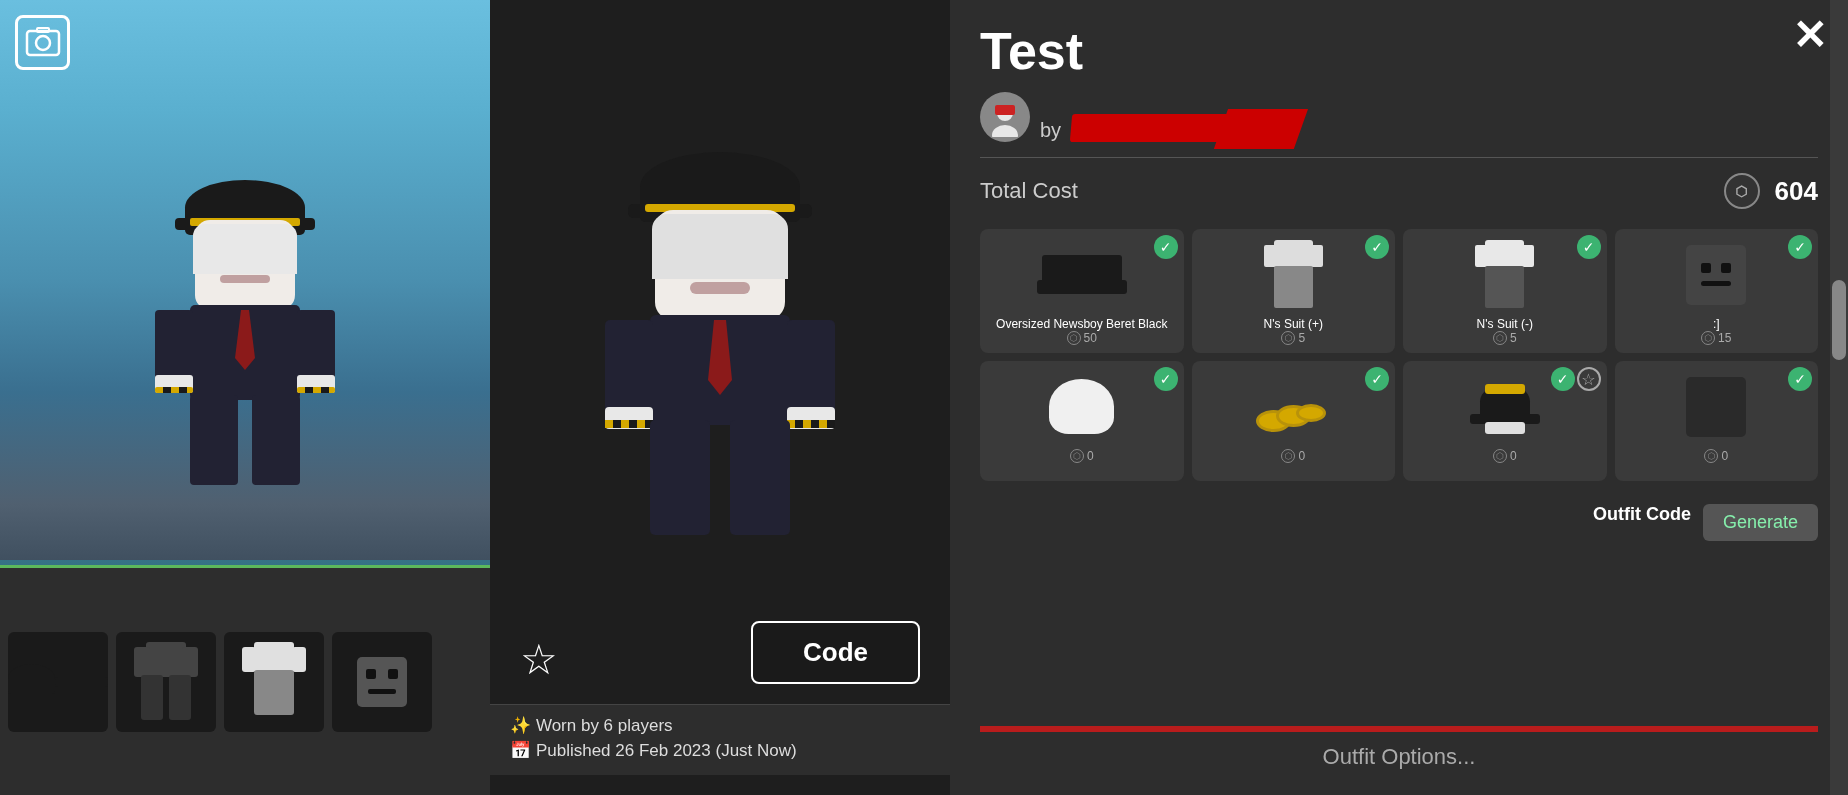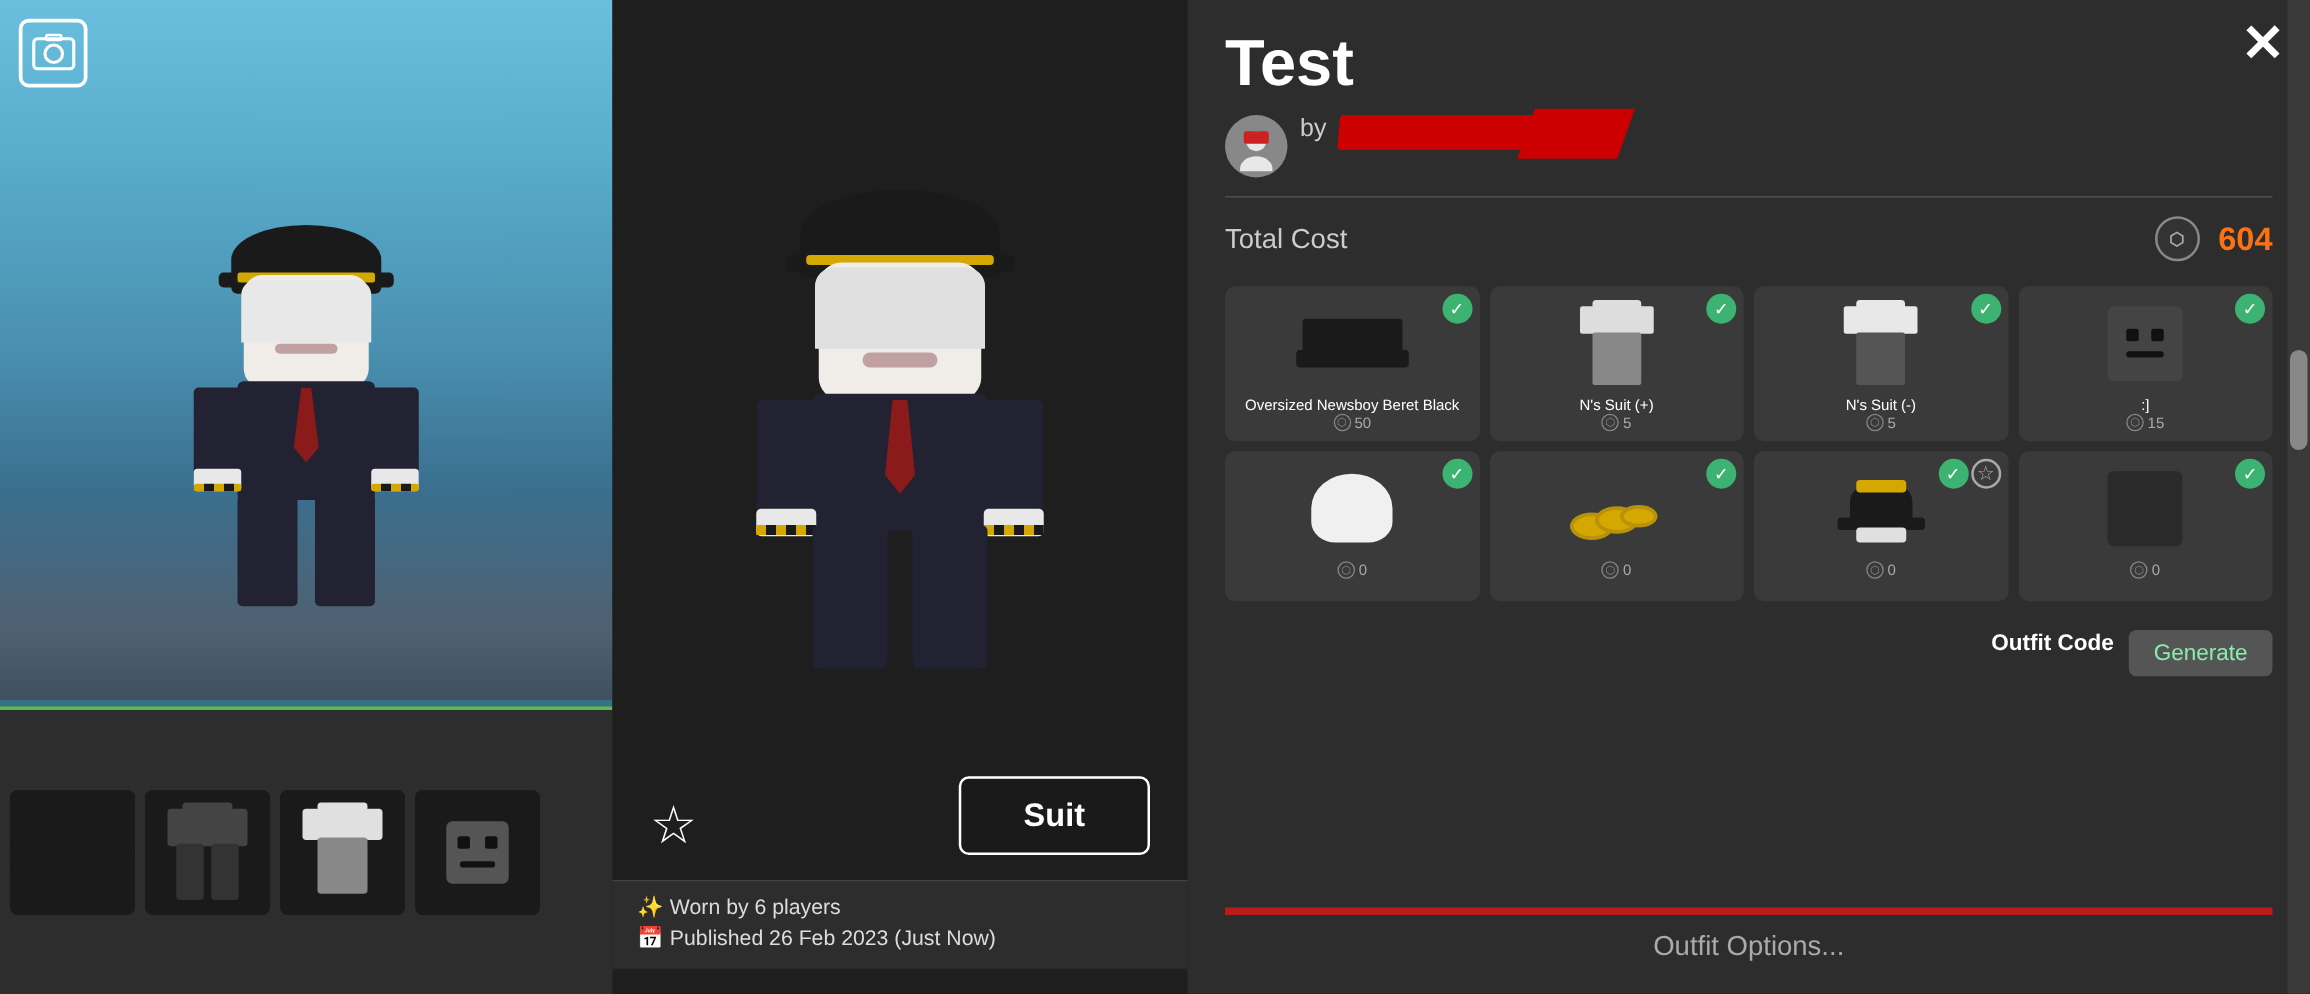--- a/index.html
+++ b/index.html
@@ -152,21 +152,21 @@
 
     .outfit-title {
       color: white;
       font-size: 52px;
       font-weight: 900;
       line-height: 1;
     }
 
     .author-row {
       display: flex;
-      align-items: flex-start;
+      align-items: flex-end;
       gap: 10px;
       color: #cccccc;
       font-size: 20px;
     }
 
     .avatar-circle {
       width: 50px;
       height: 50px;
       border-radius: 50%;
       background: #888;
@@ -222,21 +222,21 @@
       border-radius: 50%;
       display: flex;
       align-items: center;
       justify-content: center;
       color: #aaa;
       font-size: 16px;
       font-weight: bold;
     }
 
     .cost-amount {
-      color: #f97316;
+      color: #ffffff;
       font-size: 26px;
       font-weight: bold;
     }
 
     .save-btn {
       background: #3cb371;
       color: white;
       border: none;
       border-radius: 8px;
       padding: 12px 28px;
@@ -479,21 +479,21 @@
         <div style="position:absolute; top:268px; left:-15px; width:48px; height:8px; background:repeating-linear-gradient(90deg, #d4a800 0px, #d4a800 8px, #1a1a1a 8px, #1a1a1a 16px);"></div>
         <div style="position:absolute; top:268px; right:-15px; width:48px; height:8px; background:repeating-linear-gradient(90deg, #d4a800 0px, #d4a800 8px, #1a1a1a 8px, #1a1a1a 16px);"></div>
 
         <div style="position:absolute; top:268px; left:30px; width:60px; height:115px; background:#222233; border-radius:5px;"></div>
         <div style="position:absolute; top:268px; left:110px; width:60px; height:115px; background:#222233; border-radius:5px;"></div>
       </div>
     </div>
 
     <div style="position:relative; width:100%; display:flex; align-items:center; justify-content:space-between; padding:15px 30px 5px 30px;">
       <button class="star-btn">☆</button>
-      <button class="wear-btn">Suit</button>
+      <button class="wear-btn">Code</button>
     </div>
 
     <div style="width:100%; padding:10px 20px; background:#2d2d2d; border-top:1px solid #444;">
       <div class="worn-line">✨ Worn by 6 players</div>
       <div class="worn-line">📅 Published 26 Feb 2023 (Just Now)</div>
     </div>
   </div>
 
   <div class="info-panel">
 

